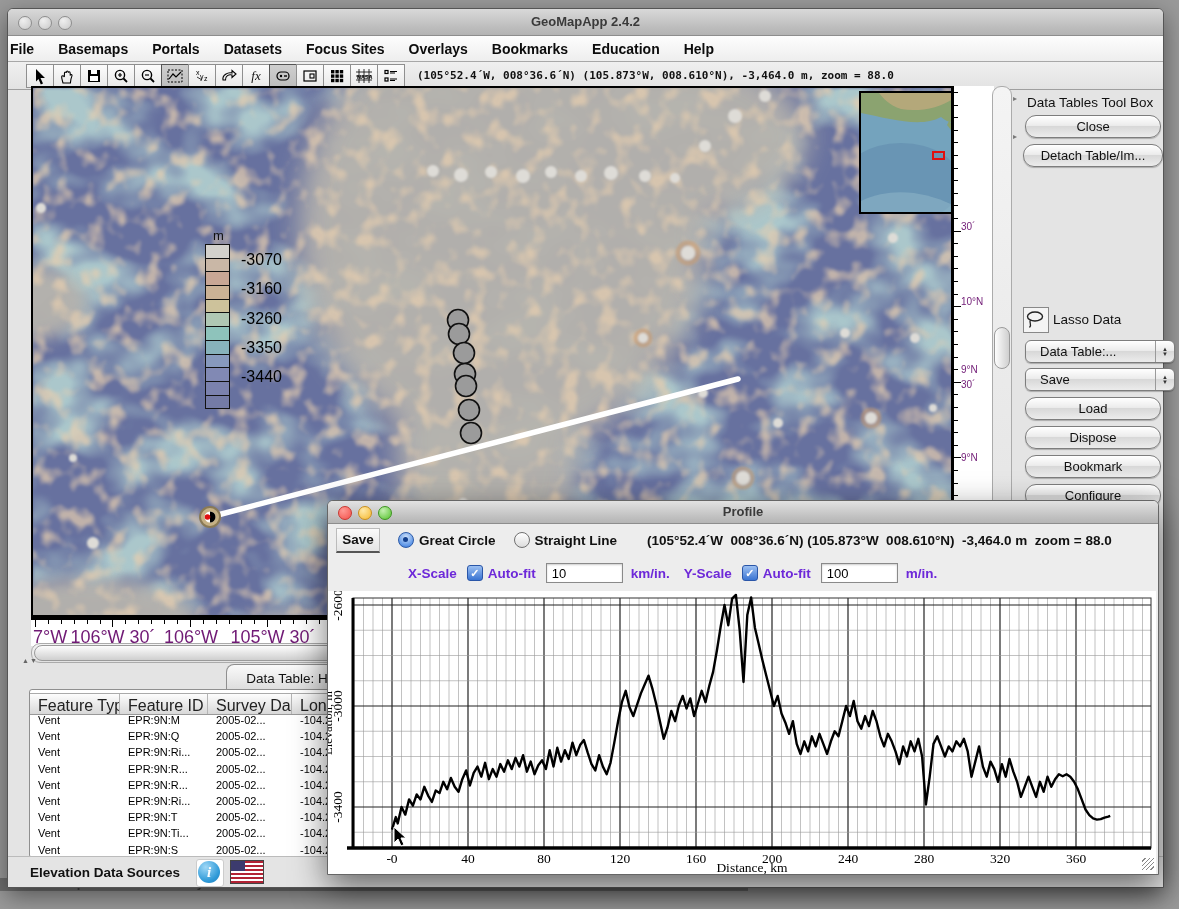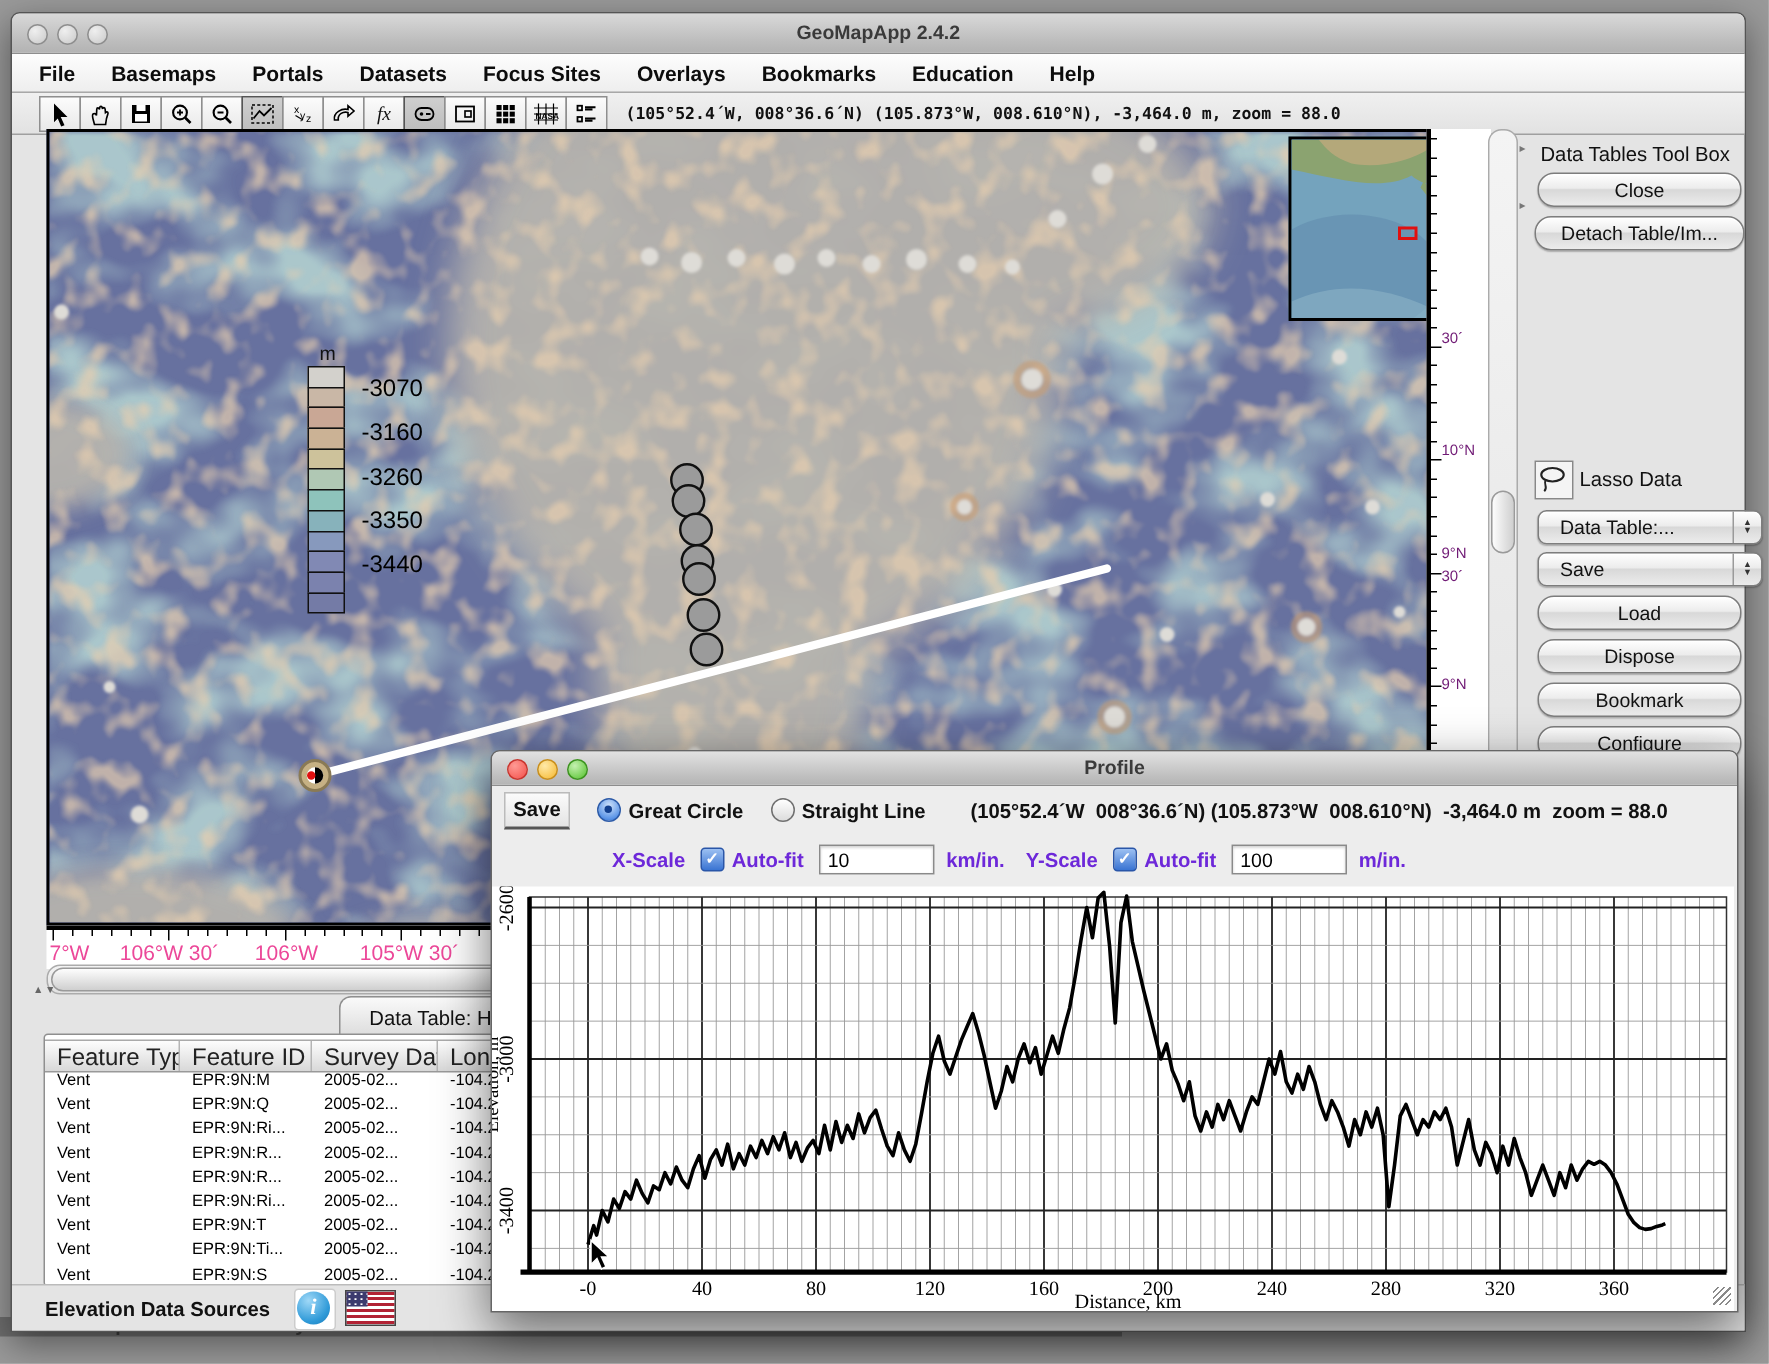--- a/index.html
+++ b/index.html
@@ -11,21 +11,21 @@
            border-radius:6px 6px 0 0;box-shadow:0 8px 24px rgba(0,0,0,.45);}
   .titlebar{left:0;top:0;right:0;height:26px;border-radius:5px 5px 0 0;
             background:linear-gradient(#d9d9d9,#bdbdbd 70%,#b3b3b3);border-bottom:1px solid #8d8d8d;}
   .titlebar .title{width:100%;text-align:center;line-height:26px;font-size:13px;color:#3a3a3a;font-weight:600;}
   .lights{left:10px;top:7px;display:flex;gap:6px;}
   .light{width:12px;height:12px;border-radius:50%;border:1px solid #8e8e8e;background:radial-gradient(circle at 35% 30%,#efefef,#c9c9c9);}
   .light.red{background:radial-gradient(circle at 35% 30%,#ff9a94,#f3504a);border-color:#c9362f;}
   .light.yellow{background:radial-gradient(circle at 35% 30%,#ffe9a8,#f5b82e);border-color:#c98f1d;}
   .light.green{background:radial-gradient(circle at 35% 30%,#c4f0b0,#53c22b);border-color:#3d9420;}
   #menubar{left:0;top:27px;right:0;height:25px;background:linear-gradient(#fdfdfd,#eeeeee);
-           border-bottom:1px solid #a8a8a8;display:flex;align-items:center;padding-left:18px;gap:24px;}
+           border-bottom:1px solid #a8a8a8;display:flex;align-items:center;padding-left:2px;gap:24px;}
   .menu-item{font-size:14px;font-weight:600;color:#0c0c0c;cursor:default;white-space:nowrap;}
   #toolbar{left:0;top:53px;right:0;height:27px;background:linear-gradient(#f0f0f0,#e2e2e2);
            border-bottom:1px solid #9f9f9f;display:flex;align-items:center;padding-left:19px;}
   .tbtn{width:26px;height:22px;border:1px solid #8f8f8f;background:linear-gradient(#fcfcfc,#e8e8e8);
         margin-left:-1px;display:flex;align-items:center;justify-content:center;font-size:12px;color:#111;}
   .tbtn.pressed{background:linear-gradient(#cfcfcf,#bdbdbd);border-color:#555;}
   .tbtn svg{display:block;}
   #toolbar-status{margin-left:12px;font-family:"DejaVu Sans Mono",monospace;font-size:11px;font-weight:700;color:#111;white-space:pre;}
   
   #map{left:23px;top:77px;width:920px;height:527px;background:#67719f;overflow:hidden;border:2px solid #000;}
@@ -33,21 +33,21 @@
   #legend{left:172px;top:140px;width:120px;}
   #legend .unit{position:absolute;left:8px;top:0;font-size:13px;color:#111;}
   #legend-cells{position:absolute;left:0;top:17px;width:25px;}
   .lcell{width:25px;height:14.7px;border:1px solid #111;margin-top:-1px;box-sizing:border-box;}
   .llabel{position:absolute;left:36px;font-size:16px;color:#000;transform:translateY(-50%);}
   
   #inset{left:826px;top:3px;width:157px;height:119px;border:2px solid #000;background:#79a8c2;overflow:hidden;}
   
   #map-x-axis{left:23px;top:608px;width:932px;height:26px;background:#fff;border-top:3px solid #000;}
   .xtick{position:absolute;top:0;width:1px;background:#000;}
-  .xlab{position:absolute;top:7px;transform:translateX(-50%);font-size:14px;color:#ec4899;white-space:nowrap;}
+  .xlab{position:absolute;top:7px;transform:translateX(-50%);font-size:18px;color:#701a75;white-space:nowrap;}
   #map-y-axis{left:943px;top:77px;width:40px;height:531px;background:#fff;border-left:3px solid #000;}
   .ytick{position:absolute;left:0;height:1px;background:#000;}
   .ylab{position:absolute;left:7px;transform:translateY(-50%);font-size:10px;color:#701a75;line-height:15px;white-space:pre-line;}
   
   .scroll-track{background:linear-gradient(#f4f4f4,#e2e2e2);border:1px solid #ababab;}
   #map-hscroll{left:23px;top:634px;width:932px;height:18px;border-radius:9px;}
   #map-hscroll .thumb{position:absolute;left:2px;top:1px;height:14px;width:895px;border-radius:8px;
         background:linear-gradient(#fdfdfd,#cfcfcf);border:1px solid #9a9a9a;}
   #map-vscroll{left:984px;top:77px;width:18px;height:531px;border-radius:9px;}
   #map-vscroll .thumb{position:absolute;left:1px;top:240px;width:14px;height:40px;border-radius:8px;

